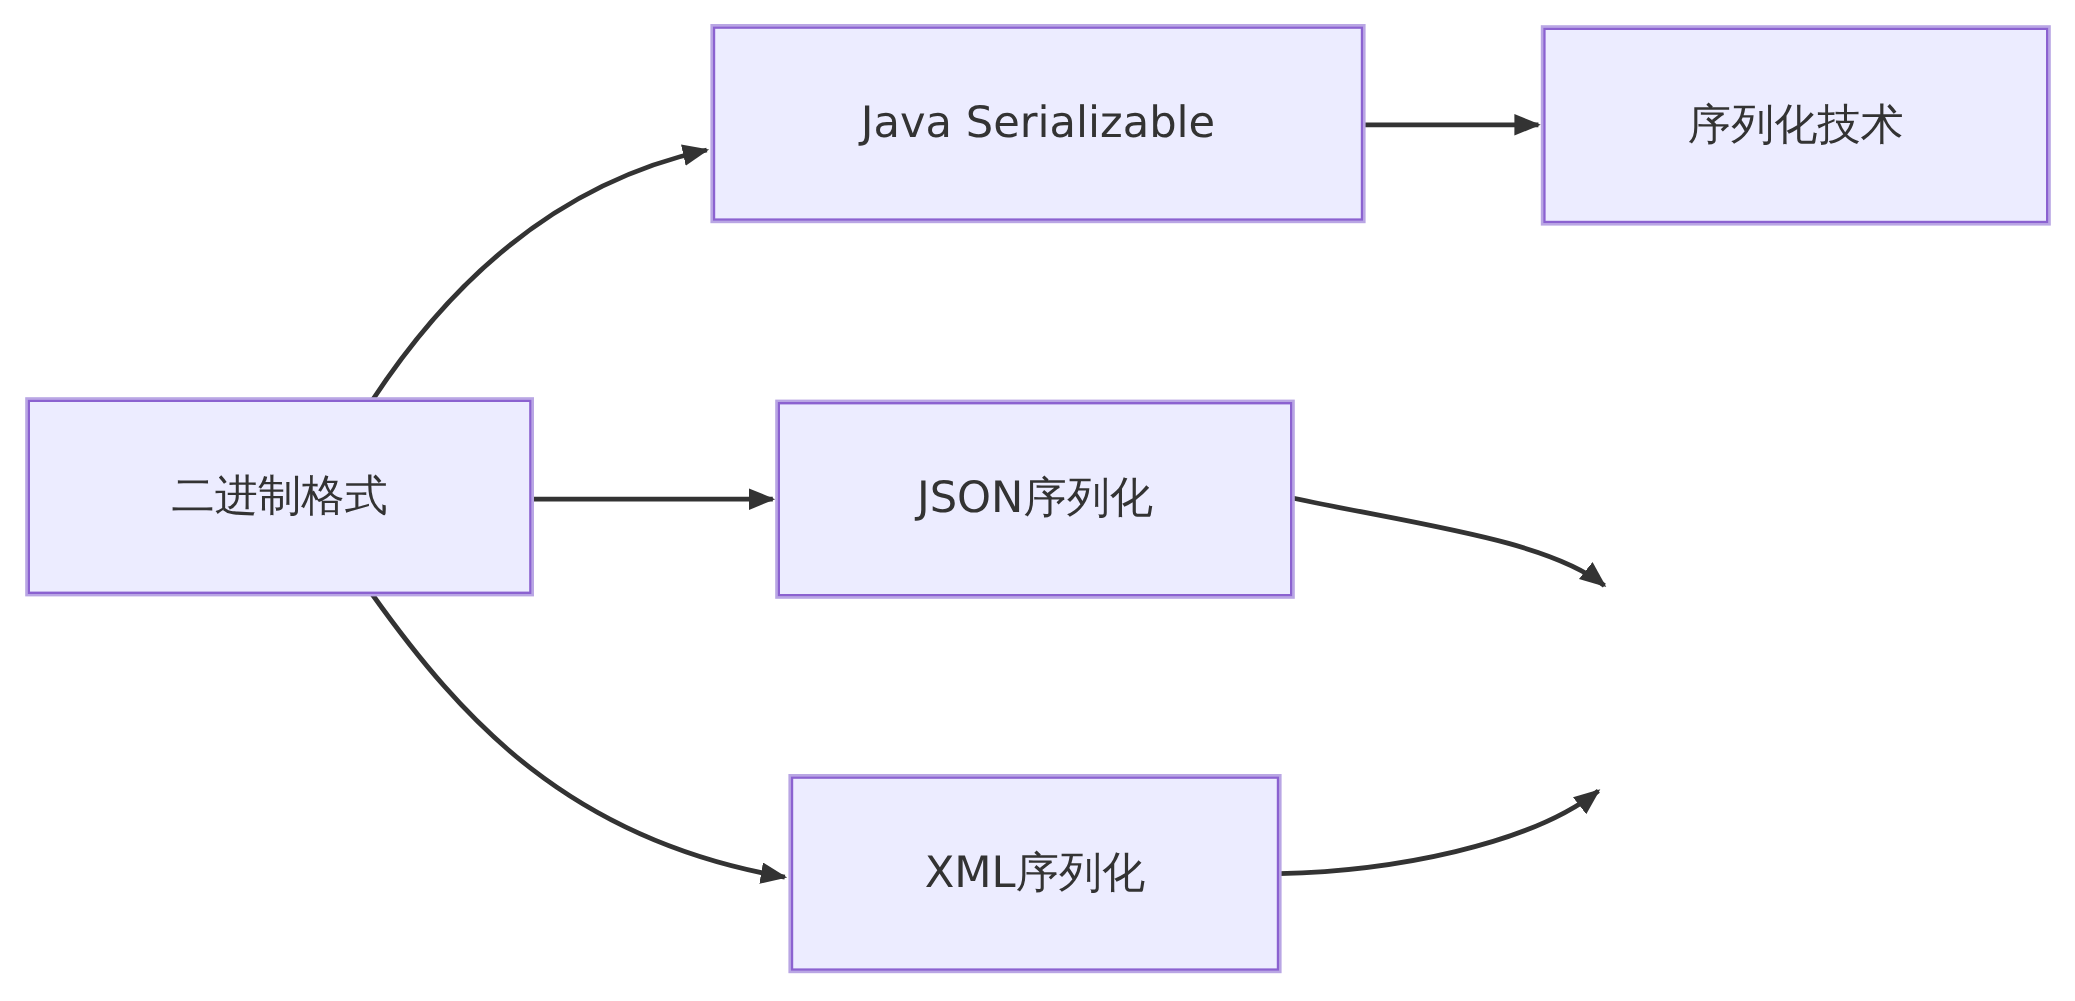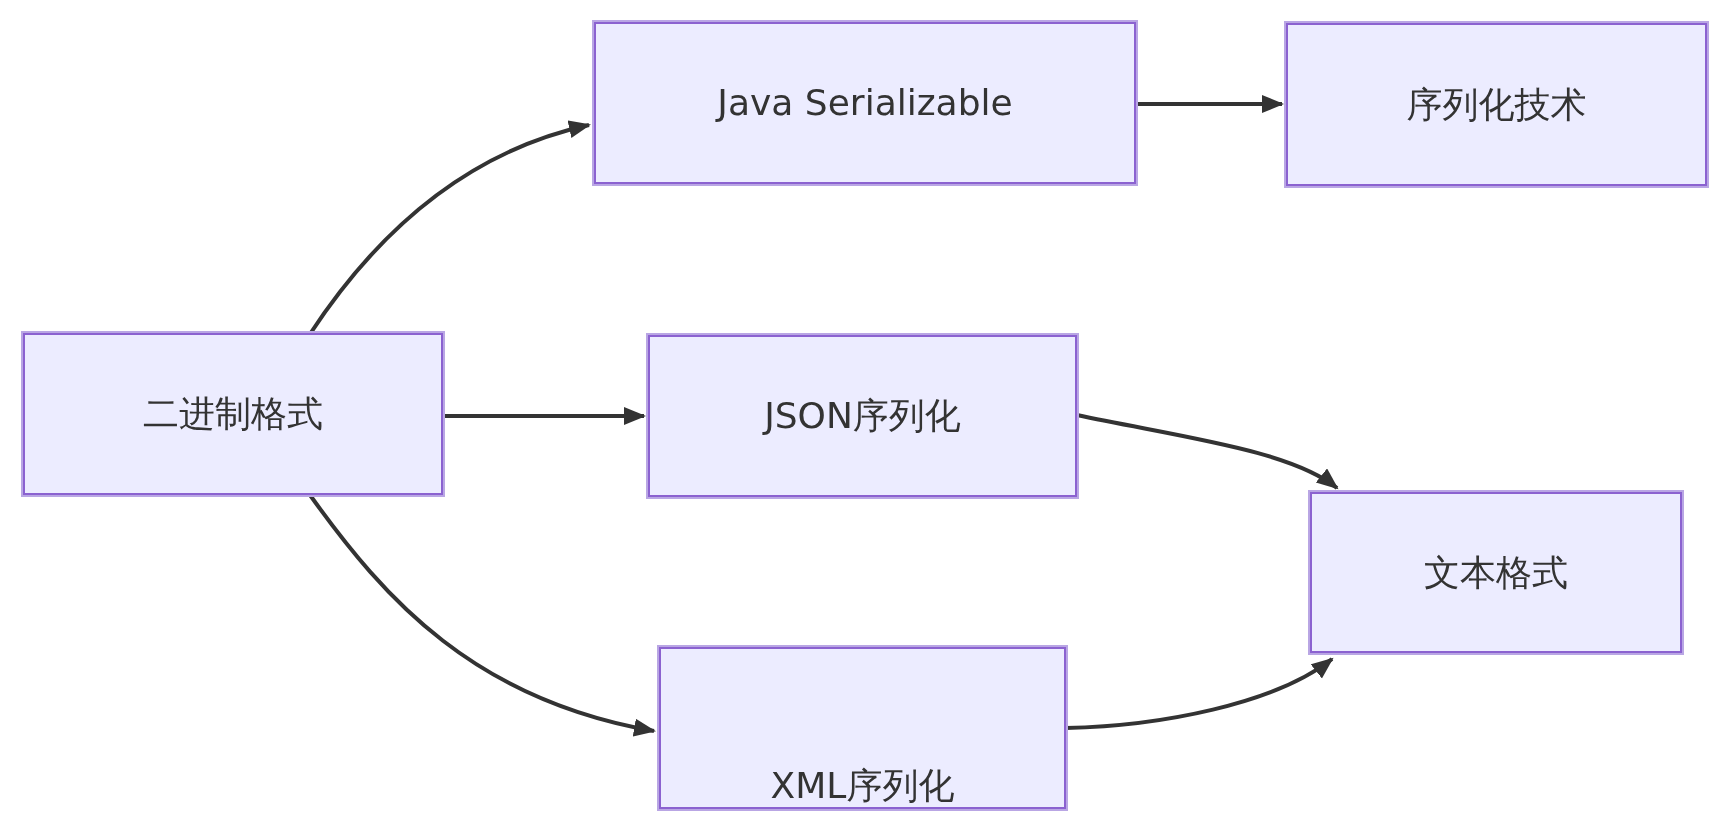--- a/index.html
+++ b/index.html
@@ -42,21 +42,21 @@
     justify-content: center;
     color: var(--text, #333333);
     font-size: 36px;
     line-height: 1.2;
     white-space: nowrap;
     text-align: center;
   }
   #n-serialization { left: 23px;   top: 333px; width: 420px; height: 162px; }
   #n-java          { left: 594px;  top: 22px;  width: 542px; height: 162px; }
   #n-json          { left: 648px;  top: 335px; width: 429px; height: 162px; }
-  #n-xml           { left: 659px;  top: 647px; width: 407px; height: 162px; align-items: flex-end; }
+  #n-xml           { left: 659px;  top: 647px; width: 407px; height: 162px; }
   #n-binary        { left: 1286px; top: 23px;  width: 421px; height: 163px; }
   #n-text          { left: 1310px; top: 492px; width: 372px; height: 161px; }
 </style>
 </head>
 <body>
 
 <div class="canvas">
 
   <svg class="edges-layer" viewBox="0 0 1729 834" xmlns="http://www.w3.org/2000/svg">
     <defs>
@@ -86,17 +86,14 @@
   </div>
 
   <div class="node" id="n-xml">
     <span>XML序列化</span>
   </div>
 
   <div class="node" id="n-binary">
     <span>序列化技术</span>
   </div>
 
-  <div class="node" id="n-text">
-    <span>文本格式</span>
-  </div>
 
 </div>
 
 </body></html>

